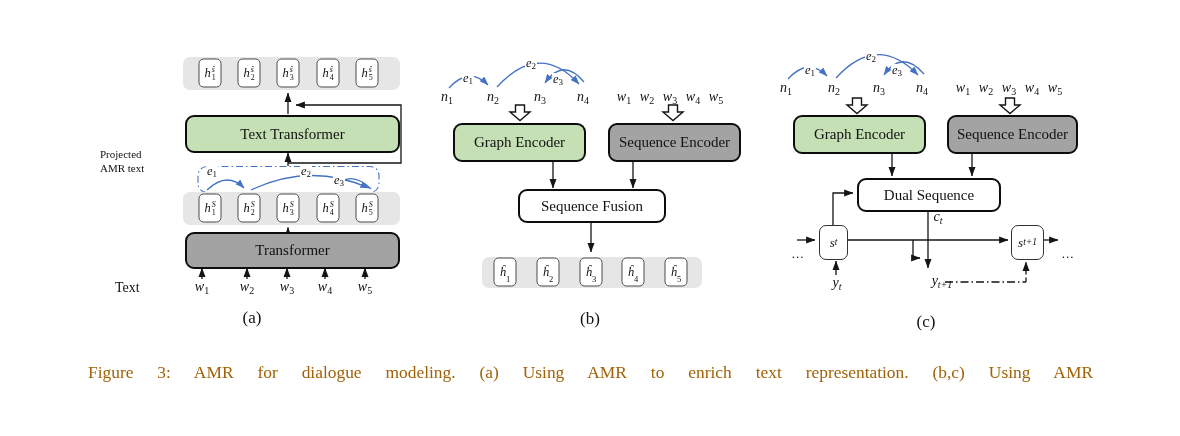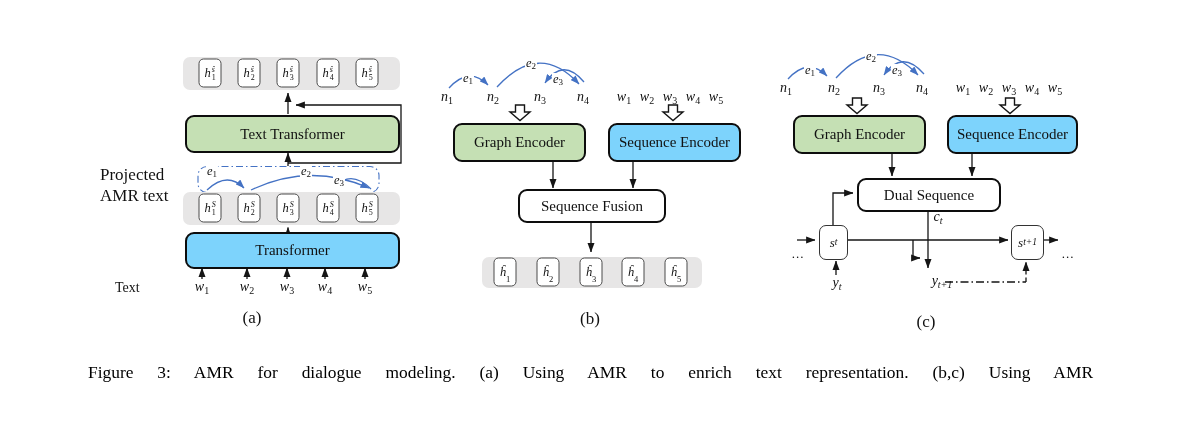--- a/index.html
+++ b/index.html
@@ -3,21 +3,21 @@
 <meta charset="utf-8">
 <style>
   html,body{margin:0;padding:0;background:#fff}
   .stage{position:relative;width:1180px;height:436px;background:#ffffff;
          font-family:"Liberation Serif",serif;color:#111;overflow:hidden}
   .overlay{position:absolute;left:0;top:0;z-index:1}
   .band{position:absolute;background:#E7E6E6;border-radius:7px;z-index:2}
   .bigbox{position:absolute;z-index:3;display:flex;align-items:center;justify-content:center;
           border:2px solid #0d0d0d;border-radius:9px;font-size:15px;line-height:1;background:#fff}
   .green{background:#C5E0B4}
-  .orange{background:#7dd3fc}
+  .orange{background:#a3a3a3}
   .cell{position:absolute;z-index:3;transform:translate(-50%,-50%);width:21px;height:27px;
         background:#fff;border:1.2px solid #4a4a4a;border-radius:5px;
         display:flex;align-items:center;justify-content:center}
   .cell .cb{font-style:italic;font-size:12.5px;line-height:1}
   .scr{display:inline-flex;flex-direction:column;align-items:flex-start;margin-left:1px;line-height:.9}
   .scr .up{font-size:8px;font-style:italic}
   .scr .dn{font-size:8px;font-style:normal}
   .cellsub{font-size:8.5px;font-style:normal;align-self:flex-end;margin-bottom:3px;line-height:1}
   .tok{position:absolute;z-index:3;transform:translate(-50%,-50%);font-size:14px;font-style:italic;
        line-height:1;white-space:nowrap}
@@ -25,21 +25,21 @@
   .sbit{font-size:10px;font-style:italic;vertical-align:-3px}
   .elab{position:absolute;z-index:3;transform:translate(-50%,-50%);font-size:12.5px;font-style:italic;
         background:#fff;padding:0 1px;line-height:1;white-space:nowrap}
   .elab .sb{font-size:9px;vertical-align:-2px}
   .plain{position:absolute;z-index:3;font-size:14px;font-style:normal;line-height:1.25;white-space:nowrap}
   .sbox{position:absolute;z-index:3;background:#fff;border:1.3px solid #333;border-radius:7px;
         display:flex;align-items:center;justify-content:center;font-style:italic;font-size:13px;line-height:1}
   .sbox .sbit{font-size:9.5px;vertical-align:-2px}
   .panel-caption{position:absolute;z-index:3;transform:translate(-50%,-50%);font-size:17px;font-style:normal}
   .ell{position:absolute;z-index:3;transform:translate(-50%,-50%);font-size:13px;letter-spacing:1px;font-style:normal}
-  .caption{position:absolute;left:88px;top:359px;width:1005px;z-index:3;font-size:17.4px;line-height:26.5px;color:#000000}
+  .caption{position:absolute;left:88px;top:359px;width:1005px;z-index:3;font-size:17.4px;line-height:26.5px;color:#a16207}
   .caption .j{text-align:justify;text-align-last:justify}
 </style>
 </head>
 <body>
 
 <div class="stage">
 
   <svg class="overlay" width="1180" height="436" viewBox="0 0 1180 436">
     <defs>
       <marker id="mB" viewBox="0 0 8 6" refX="7.6" refY="3" markerWidth="7.2" markerHeight="5.4" orient="auto-start-reverse">
@@ -141,21 +141,21 @@
       <span class="scr">
         <span class="up">ŝ</span>
         <span class="dn">5</span>
       </span>
     </span>
 
   <div class="bigbox green" style="left:185px;top:115px;width:211px;height:34px">
     <span>Text Transformer</span>
   </div>
 
-  <div class="plain" style="left:100px;top:164px;font-size:17px">
+  <div class="plain" style="left:100px;top:148px;font-size:11px">
     <div>Projected</div>
     <div>AMR text</div>
   </div>
 
   <span class="elab" style="left:212px;top:172px"><span>e</span><span class="sb">1</span></span>
   <span class="elab" style="left:306px;top:172px"><span>e</span><span class="sb">2</span></span>
   <span class="elab" style="left:339px;top:181px"><span>e</span><span class="sb">3</span></span>
 
   <div class="band" style="left:183px;top:192px;width:217px;height:33px"></div>
 

